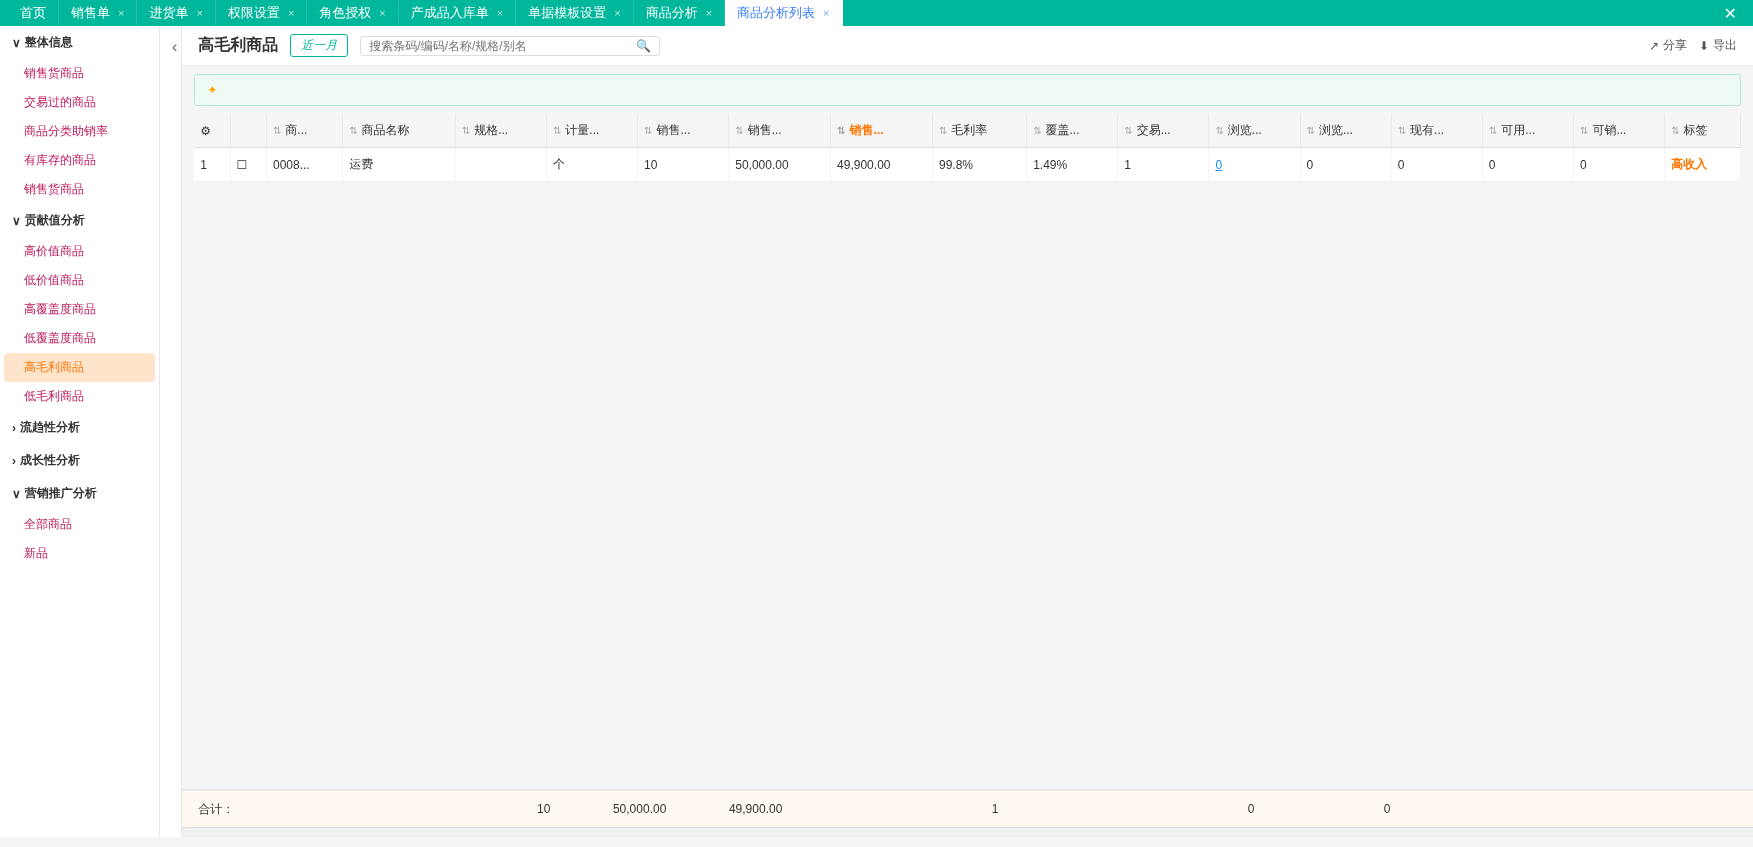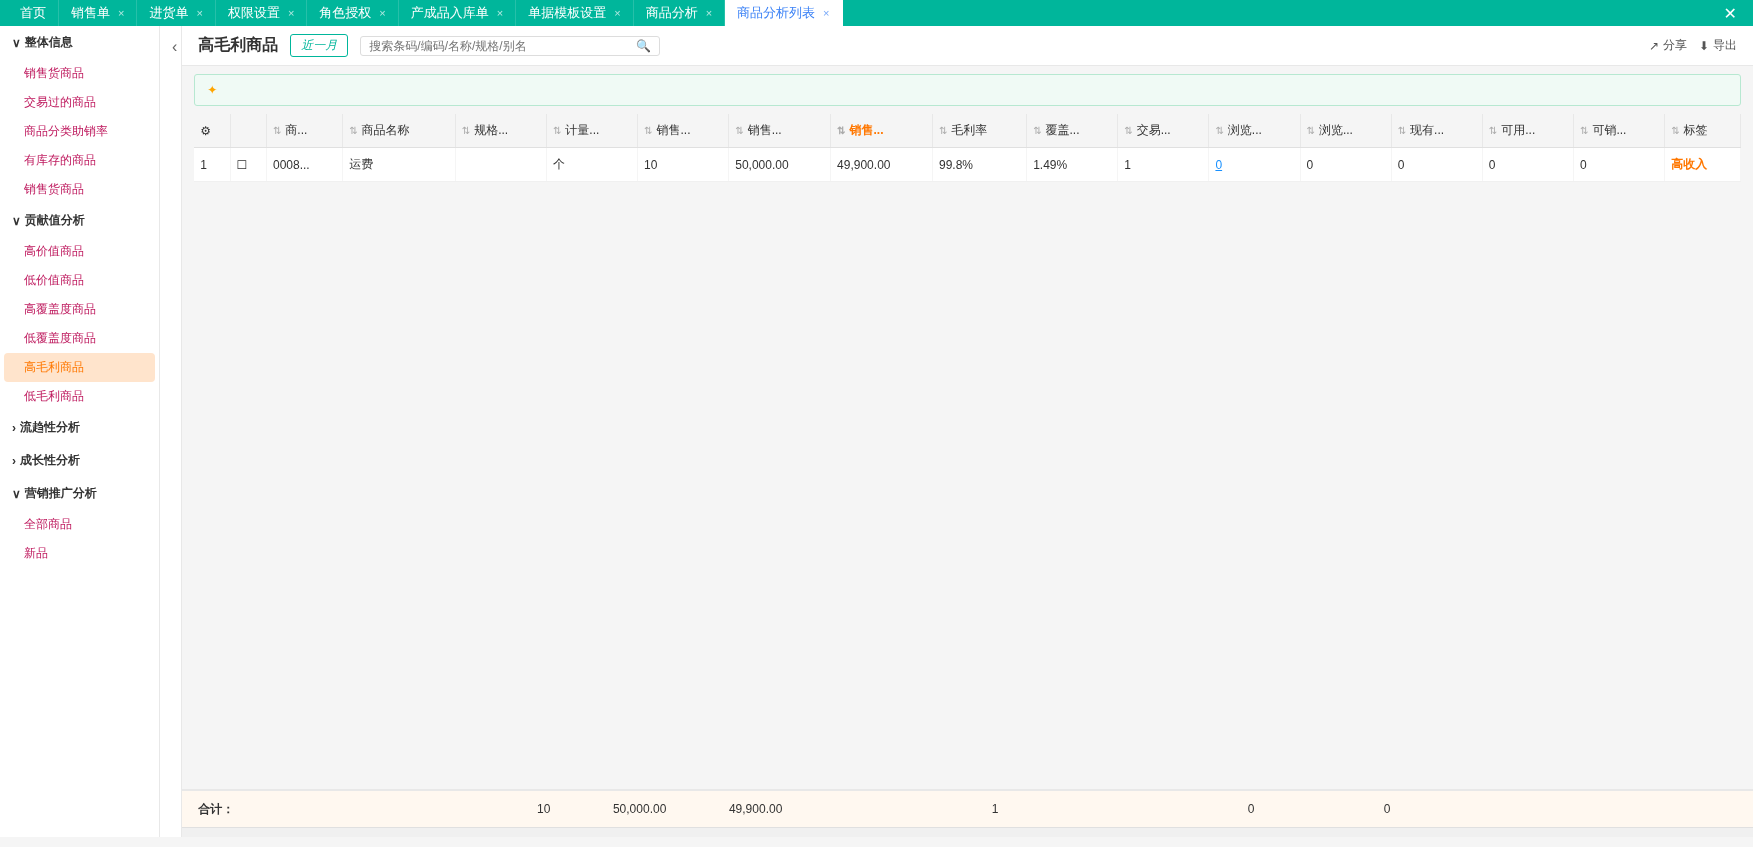--- a/index.html
+++ b/index.html
@@ -219,21 +219,21 @@
       background: #fff8f0;
       border-top: 2px solid #e8e8e8;
       display: flex;
       align-items: center;
       padding: 8px 16px;
       font-size: 12px;
       color: #333;
       gap: 16px;
       height: 38px;
     }
-    .footer-total .label { font-weight: bold; margin-right: 20px; }
+    .footer-total .label { font-weight: normal; margin-right: 20px; }
     .footer-total .val { min-width: 80px; text-align: right; }
 
     
     .bottom-scrollbar {
       height: 10px;
       background: #f0f0f0;
       border-top: 1px solid #e0e0e0;
     }
   </style>
 </head>

